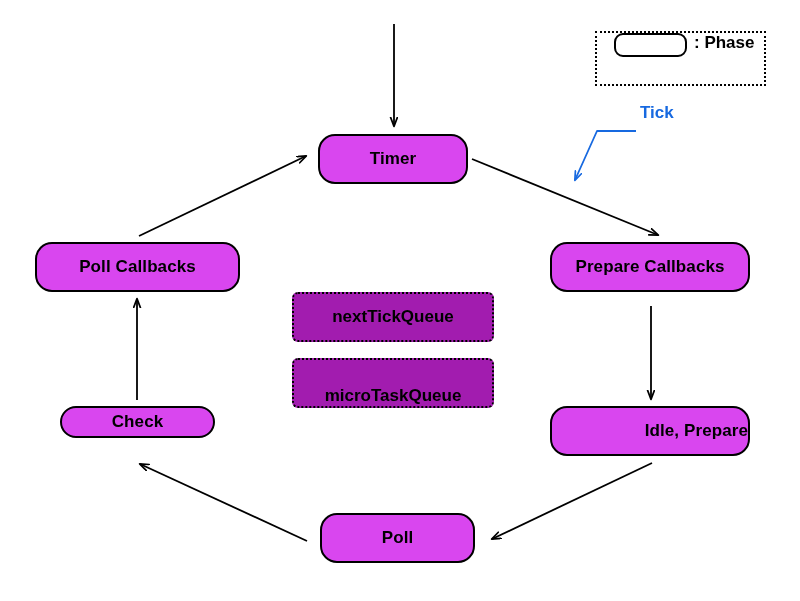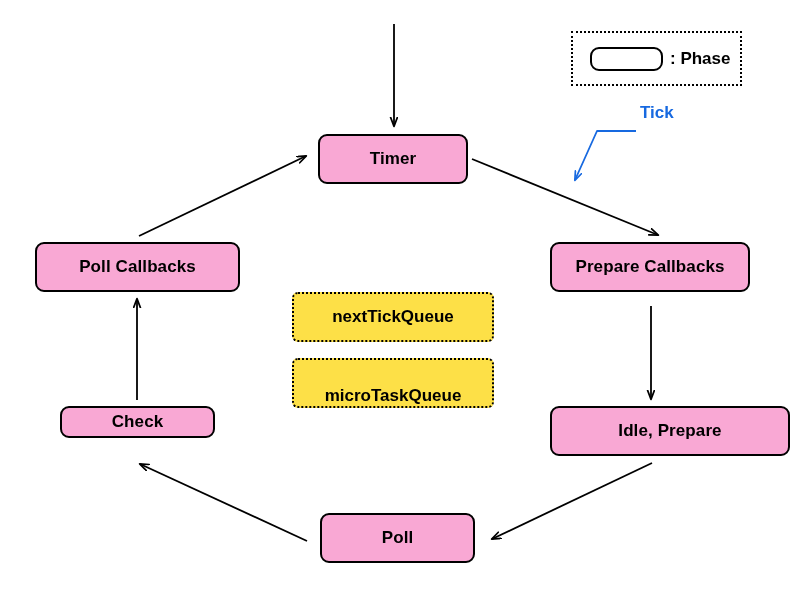--- a/index.html
+++ b/index.html
@@ -26,53 +26,53 @@
     height: 601px;
     pointer-events: none;
   }
   .node {
     position: absolute;
     box-sizing: border-box;
     display: flex;
     align-items: center;
     justify-content: center;
     border: 2px solid #000000;
-    border-radius: 9px;
-    background: #f9a8d4;
+    border-radius: 17px;
+    background: #d946ef;
     color: #000000;
     font-weight: bold;
     font-size: 17px;
     letter-spacing: 0.1px;
     white-space: nowrap;
   }
   .queue {
     position: absolute;
     box-sizing: border-box;
     display: flex;
     align-items: center;
     justify-content: center;
     border: 2px dotted #000000;
     border-radius: 6px;
-    background: #fde047;
+    background: #a21caf;
     color: #000000;
     font-weight: bold;
     font-size: 17px;
     white-space: nowrap;
   }
   #legend {
     position: absolute;
-    left: 571px;
+    left: 595px;
     top: 31px;
     width: 171px;
     height: 55px;
     box-sizing: border-box;
     border: 2px dotted #000000;
     background: #ffffff;
     display: flex;
-    align-items: center;
+    align-items: flex-start;
     padding-left: 17px;
   }
   #legend-swatch {
     width: 73px;
     height: 24px;
     box-sizing: border-box;
     border: 2px solid #000000;
     border-radius: 9px;
     background: #ffffff;
   }
@@ -125,21 +125,21 @@
   </svg>
 
   <div class="node" style="left:318px; top:134px; width:150px; height:50px;">
     <span>Timer</span>
   </div>
 
   <div class="node" style="left:550px; top:242px; width:200px; height:50px;">
     <span>Prepare Callbacks</span>
   </div>
 
-  <div class="node" style="left:550px; top:406px; width:240px; height:50px;">
+  <div class="node" style="left:550px; top:406px; width:200px; height:50px;justify-content:flex-end;">
     <span>Idle, Prepare</span>
   </div>
 
   <div class="node" style="left:320px; top:513px; width:155px; height:50px;">
     <span>Poll</span>
   </div>
 
   <div class="node" style="left:60px; top:406px; width:155px; height:32px;">
     <span>Check</span>
   </div>

